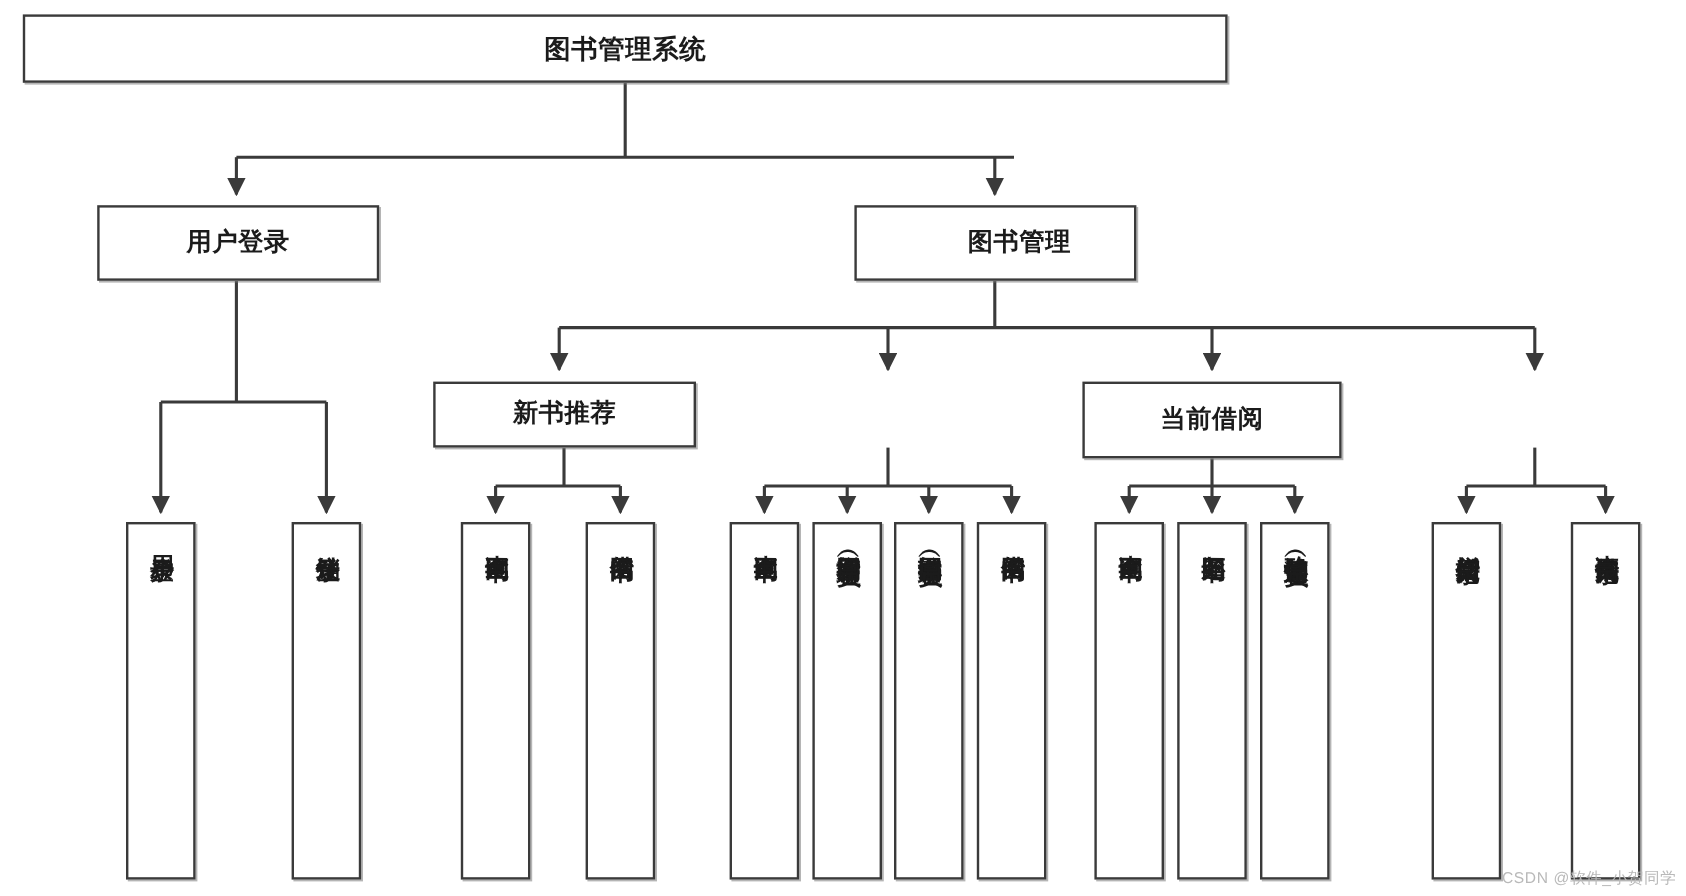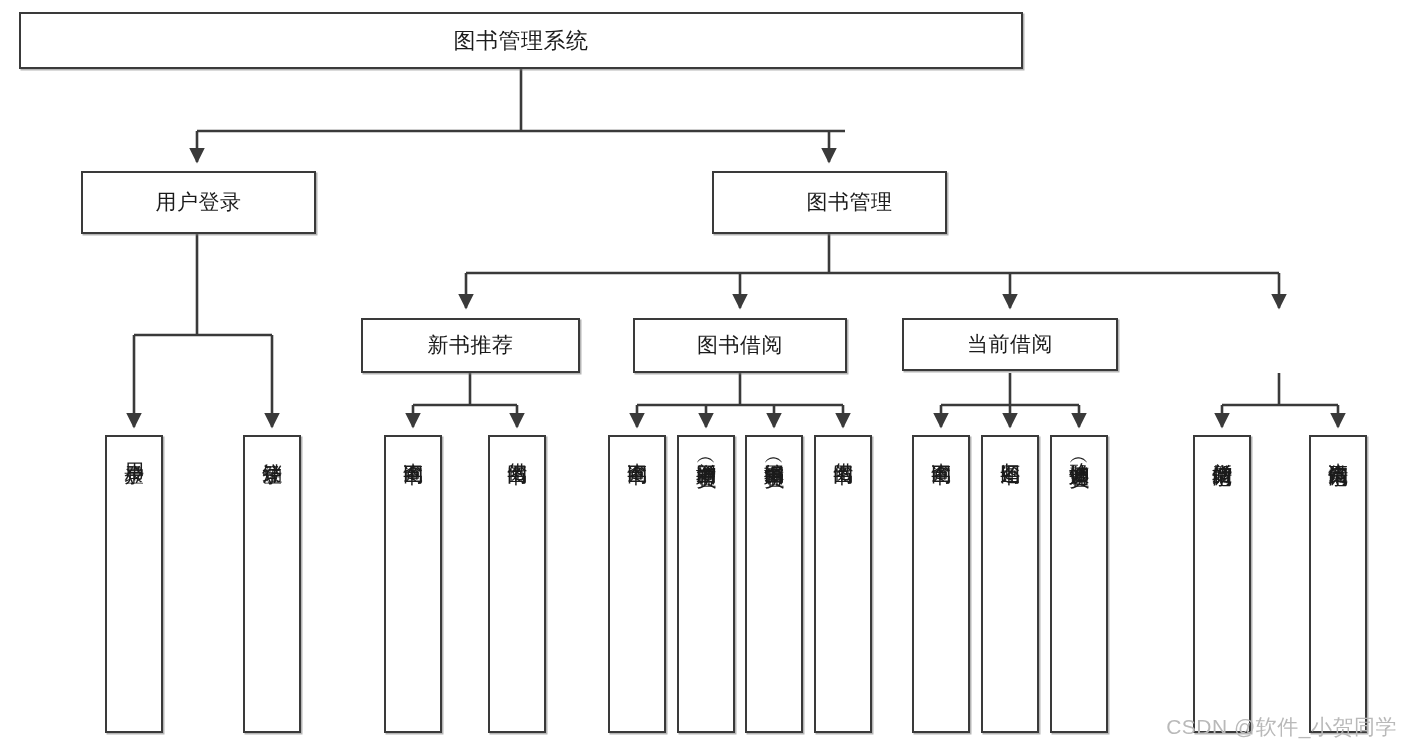--- a/index.html
+++ b/index.html
@@ -35,20 +35,21 @@
     display: flex;
     align-items: center;
     justify-content: center;
     color: #1b1b1b;
   }
   .node .label {
     display: block;
     text-align: center;
     line-height: 1.18;
     letter-spacing: 0.5px;
+    font-weight: bold;
   }
   
   .node.h .label {
     font-size: 21px;
   }
   .node.root .label {
     font-size: 22px;
   }
   
   .node.v {
@@ -63,21 +64,21 @@
     line-height: 1.28;
     letter-spacing: 1px;
     white-space: nowrap;
     height: auto;
     max-height: 272px;
   }
   .watermark {
     position: absolute;
     right: 8px;
     bottom: 6px;
-    font-size: 21px;
+    font-size: 13px;
     color: #b9b9b9;
     letter-spacing: 0.5px;
     white-space: nowrap;
     user-select: none;
   }
 </style>
 </head>
 <body>
 
 <div id="diagram">
@@ -139,24 +140,21 @@
   <div class="node h" style="left:81px; top:171px; width:235px; height:63px;">
     <span class="label">用户登录</span>
   </div>
   <div class="node h" style="left:712px; top:171px; width:235px; height:63px;padding-left:40px;">
     <span class="label">图书管理</span>
   </div>
 
   <div class="node h" style="left:361px; top:318px; width:219px; height:55px;">
     <span class="label">新书推荐</span>
   </div>
-  <div class="node h" style="left:633px; top:318px; width:214px; height:55px;">
-    <span class="label">图书借阅</span>
-  </div>
-  <div class="node h" style="left:902px; top:318px; width:216px; height:53px;">
+  <div class="node h" style="left:902px; top:318px; width:216px; height:64px;">
     <span class="label">当前借阅</span>
   </div>
 
   <div class="node v" style="left:105px; top:435px; width:58px; height:298px;">
     <span class="label">用户登录</span>
   </div>
   <div class="node v" style="left:243px; top:435px; width:58px; height:298px;">
     <span class="label">注销登录</span>
   </div>
 

